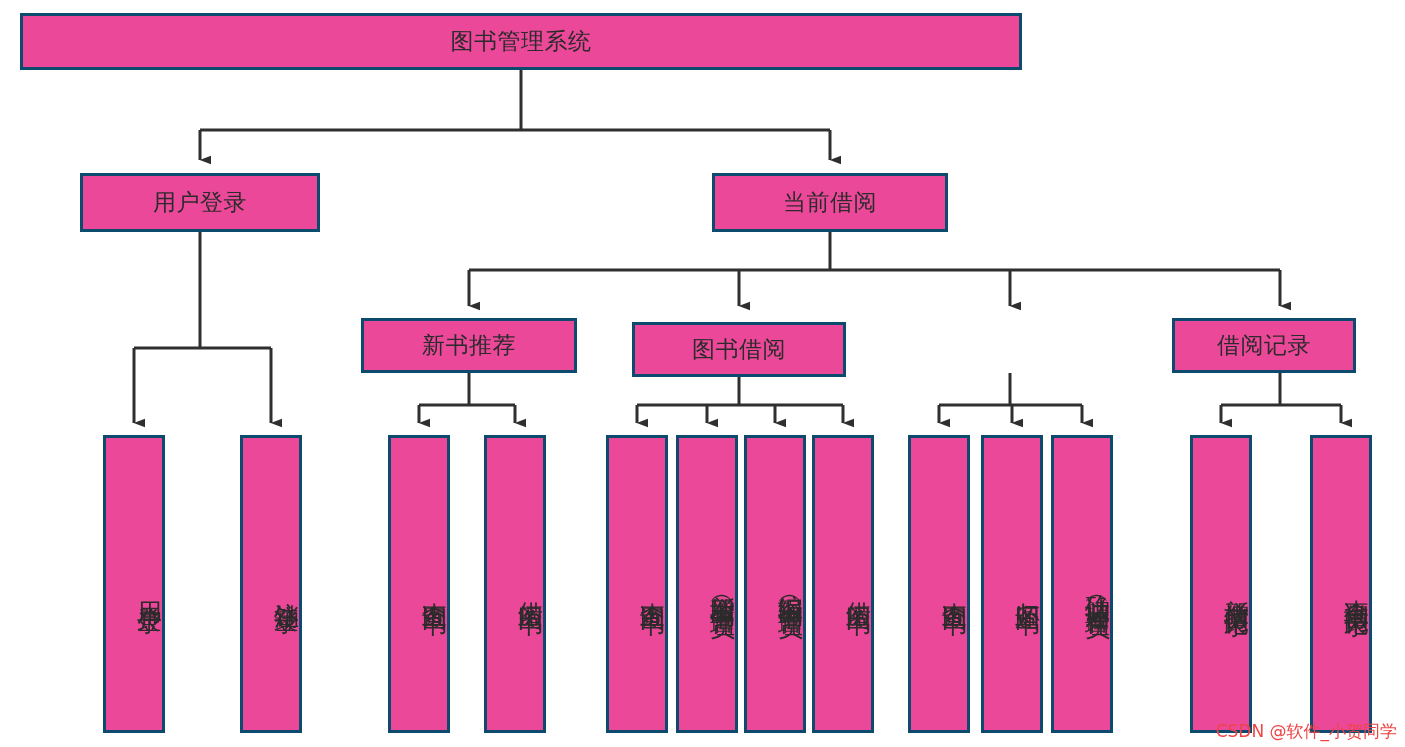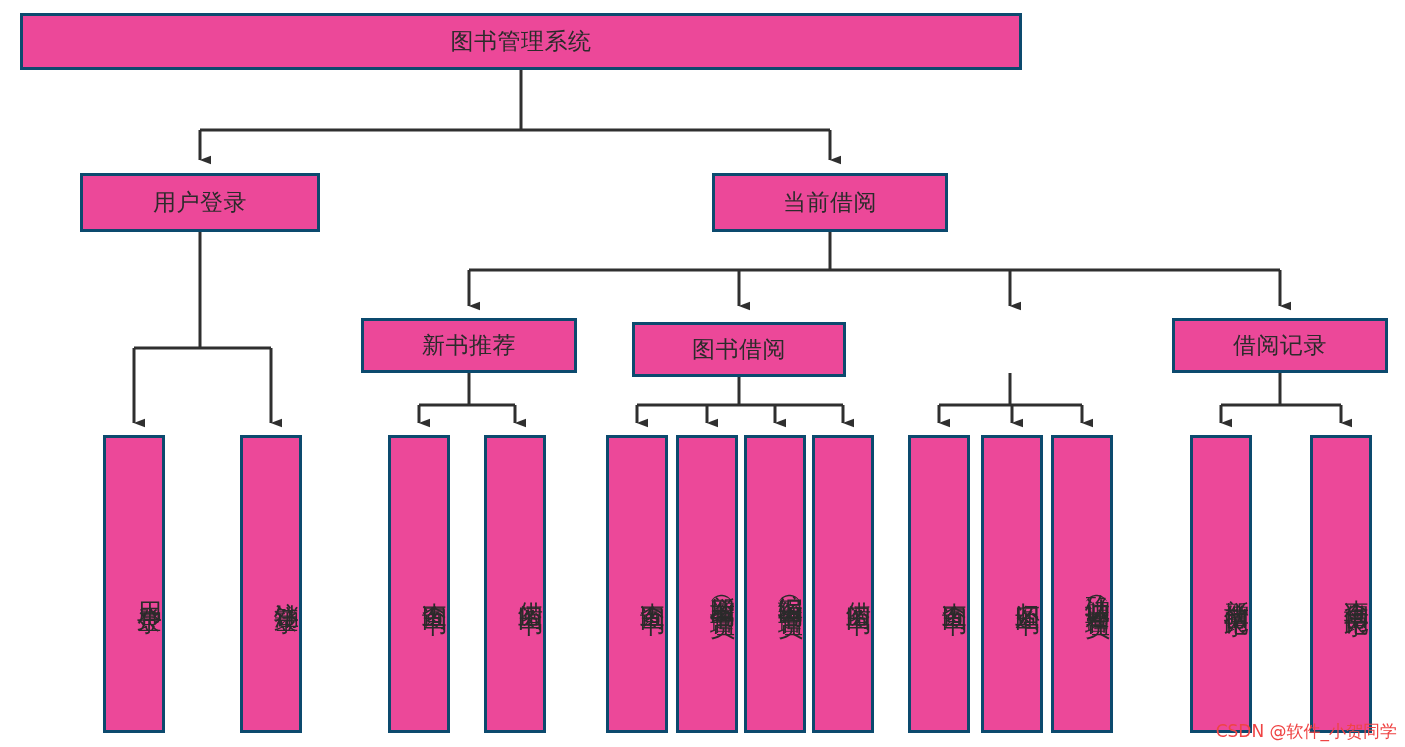--- a/index.html
+++ b/index.html
@@ -137,21 +137,21 @@
   <div class="node horiz" style="left:712px; top:173px; width:236px; height:59px;">
     <span class="label">当前借阅</span>
   </div>
 
   <div class="node horiz" style="left:361px; top:318px; width:216px; height:55px;">
     <span class="label">新书推荐</span>
   </div>
   <div class="node horiz" style="left:632px; top:322px; width:214px; height:55px;">
     <span class="label">图书借阅</span>
   </div>
-  <div class="node horiz" style="left:1172px; top:318px; width:216px; height:55px;">
+  <div class="node horiz" style="left:1172px; top:318px; width:184px; height:55px;">
     <span class="label">借阅记录</span>
   </div>
 
   <div class="node vert" style="left:103px; top:435px; width:62px; height:298px;">
     <span class="label">用户登录</span>
   </div>
   <div class="node vert" style="left:240px; top:435px; width:62px; height:298px;">
     <span class="label">注销登录</span>
   </div>
 

